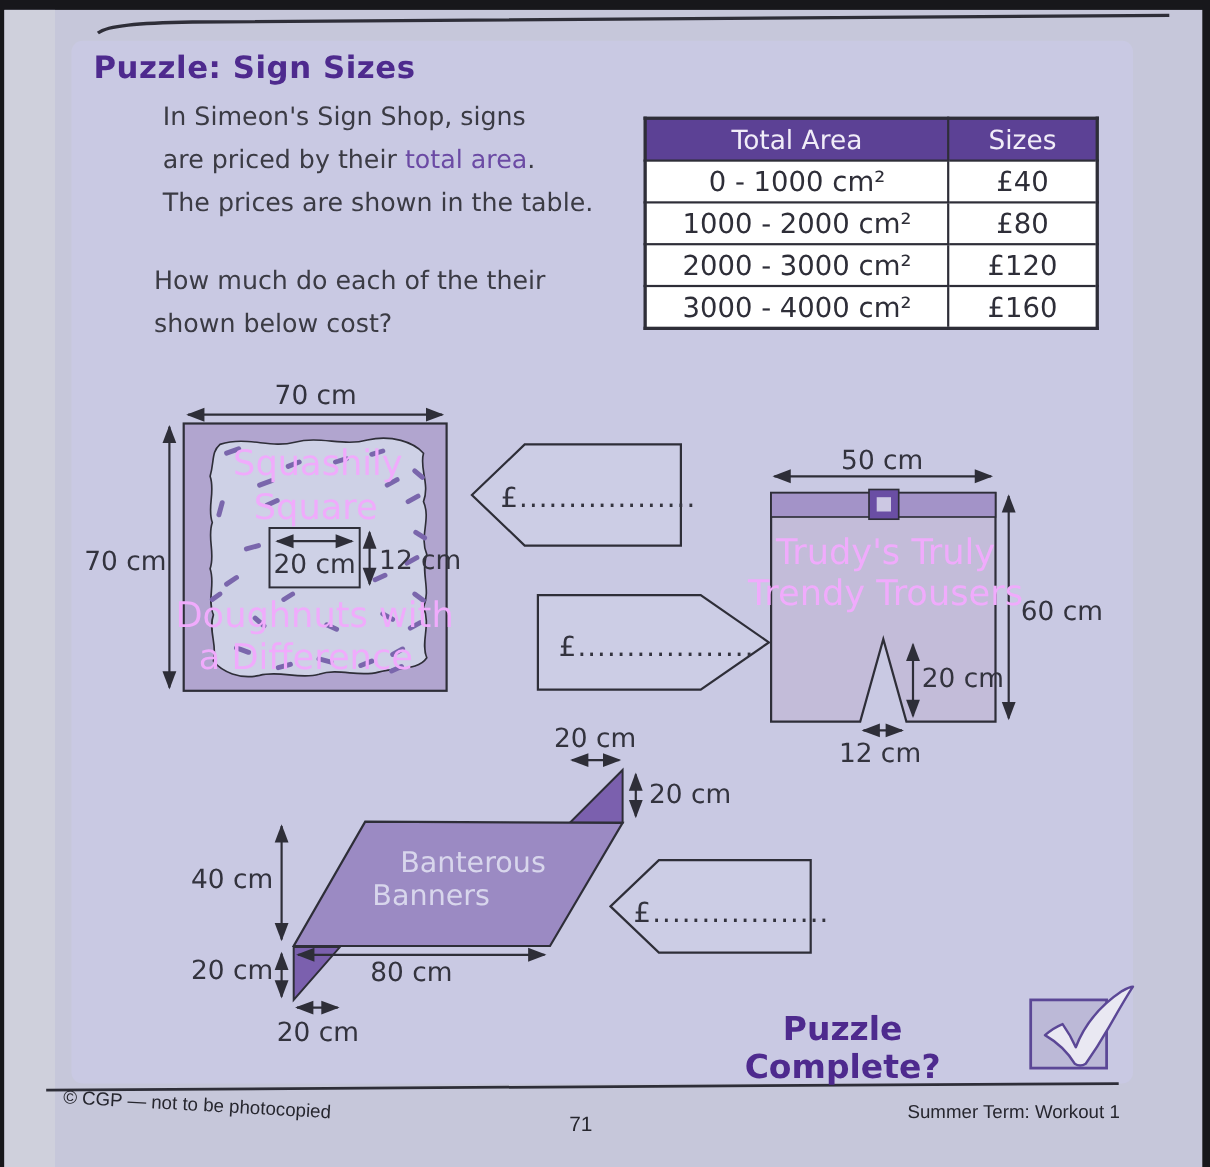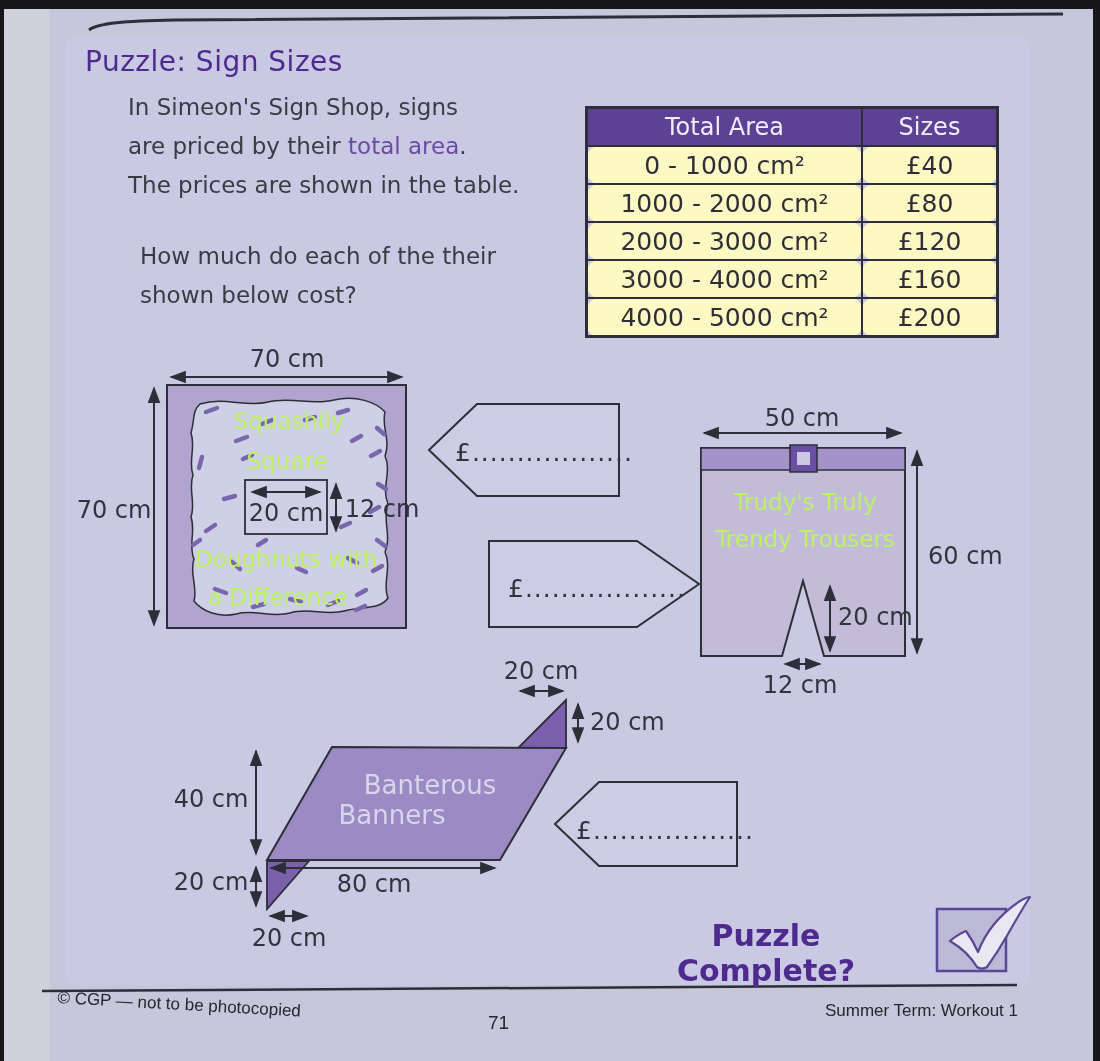--- a/index.html
+++ b/index.html
@@ -23,56 +23,56 @@
   svg.layer{position:absolute;left:0;top:0;width:1100px;height:1061px;}
   .lbl{
     position:absolute;transform:translate(-50%,-50%);
     white-space:nowrap;color:#33333e;font-size:24px;
   }
   .lbl-left{
     position:absolute;transform:translateY(-50%);
     white-space:nowrap;color:#33333e;font-size:24px;
   }
   .title{
-    position:absolute;left:85px;top:45px;font-size:28px;font-weight:normal;
+    position:absolute;left:85px;top:45px;font-size:28px;font-weight:bold;
     color:#4e2a8e;letter-spacing:0.5px;
   }
   .body-text{
     position:absolute;color:#3b3b44;font-size:23px;line-height:39px;
   }
   .hl{color:#6b4aa4;}
-  .sign-text{color:#bef264;font-size:23px;}
+  .sign-text{color:#f0abfc;font-size:32px;}
   .banner-text{color:#d8d6ec;font-size:26px;}
   .price-table{
     position:absolute;left:585px;top:106px;width:410px;
     border-collapse:collapse;table-layout:fixed;
     font-size:25px;color:#2e2e38;
     border:3px solid #2e2e38;
   }
   .price-table th,.price-table td{
     border:2px solid #2e2e38;text-align:center;height:36px;padding:0;
     font-weight:normal;
   }
   .price-table th{
     background:#5c4195;color:#f1edf8;font-size:24px;
   }
-  .price-table td{background:#fef9c3;border-radius:12px;}
+  .price-table td{background:#ffffff;}
   .col-area{width:273px;}
   .col-price{width:133px;}
   .puzzle-complete{
     position:absolute;left:620px;top:918px;width:292px;text-align:center;
     font-size:30px;font-weight:bold;color:#4e2a8e;
   }
   .ans-lbl{font-size:25px;letter-spacing:1px;}
   .footer{
     font-family:"Liberation Sans",sans-serif;color:#26262e;
     position:absolute;white-space:nowrap;
   }
   .footer-left{left:58px;top:988px;font-size:17px;transform:rotate(3.2deg);transform-origin:0 0;}
-  .footer-page{left:488px;top:1012px;width:80px;font-size:19px;}
+  .footer-page{left:488px;top:1012px;width:80px;text-align:center;font-size:19px;}
   .footer-right{left:760px;top:1001px;width:258px;text-align:right;font-size:17px;}
 </style>
 </head>
 <body>
 
 <div class="page">
   <div class="page-edge"></div>
 </div>
 <div class="panel"></div>
 
@@ -162,21 +162,21 @@
              C 986,931 999,915 1020,901 C 1025,898 1028,897 1030,897
              C 1024,906 1016,920 1008,934 C 1000,948 992,960 987,967
              C 984,969 980,969 977,967 C 971,957 962,948 950,941 Z" fill="#e9e8f2" stroke="#5b4796" stroke-width="2.2" stroke-linejoin="round"></path>
   </g>
 
   <line x1="42" y1="991" x2="1017" y2="985" stroke="#2e2e38" stroke-width="2.5"></line>
 </svg>
 
 <div class="title">Puzzle: Sign Sizes</div>
 
-<div class="body-text" style="left:128px;top:88px;">
+<div class="body-text" style="left:148px;top:88px;">
   <div>In Simeon's Sign Shop, signs</div>
   <div><span>are priced by their </span><span class="hl">total area</span><span>.</span></div>
   <div>The prices are shown in the table.</div>
 </div>
 
 <div class="body-text" style="left:140px;top:237px;">
   <div>How much do each of the their</div>
   <div>shown below cost?</div>
 </div>
 
@@ -194,24 +194,20 @@
     <td>1000 - 2000 cm²</td>
     <td>£80</td>
   </tr>
   <tr>
     <td>2000 - 3000 cm²</td>
     <td>£120</td>
   </tr>
   <tr>
     <td>3000 - 4000 cm²</td>
     <td>£160</td>
-  </tr>
-  <tr>
-    <td>4000 - 5000 cm²</td>
-    <td>£200</td>
   </tr>
 </tbody>
   </table>
 
 <div class="lbl" style="left:287px;top:359px;">70 cm</div>
 <div class="lbl" style="left:114px;top:510px;">70 cm</div>
 <div class="lbl sign-text" style="left:289px;top:421px;">Squashily</div>
 <div class="lbl sign-text" style="left:287px;top:461px;">Square</div>
 <div class="lbl" style="left:286px;top:513px;">20 cm</div>
 <div class="lbl" style="left:382px;top:509px;">12 cm</div>

